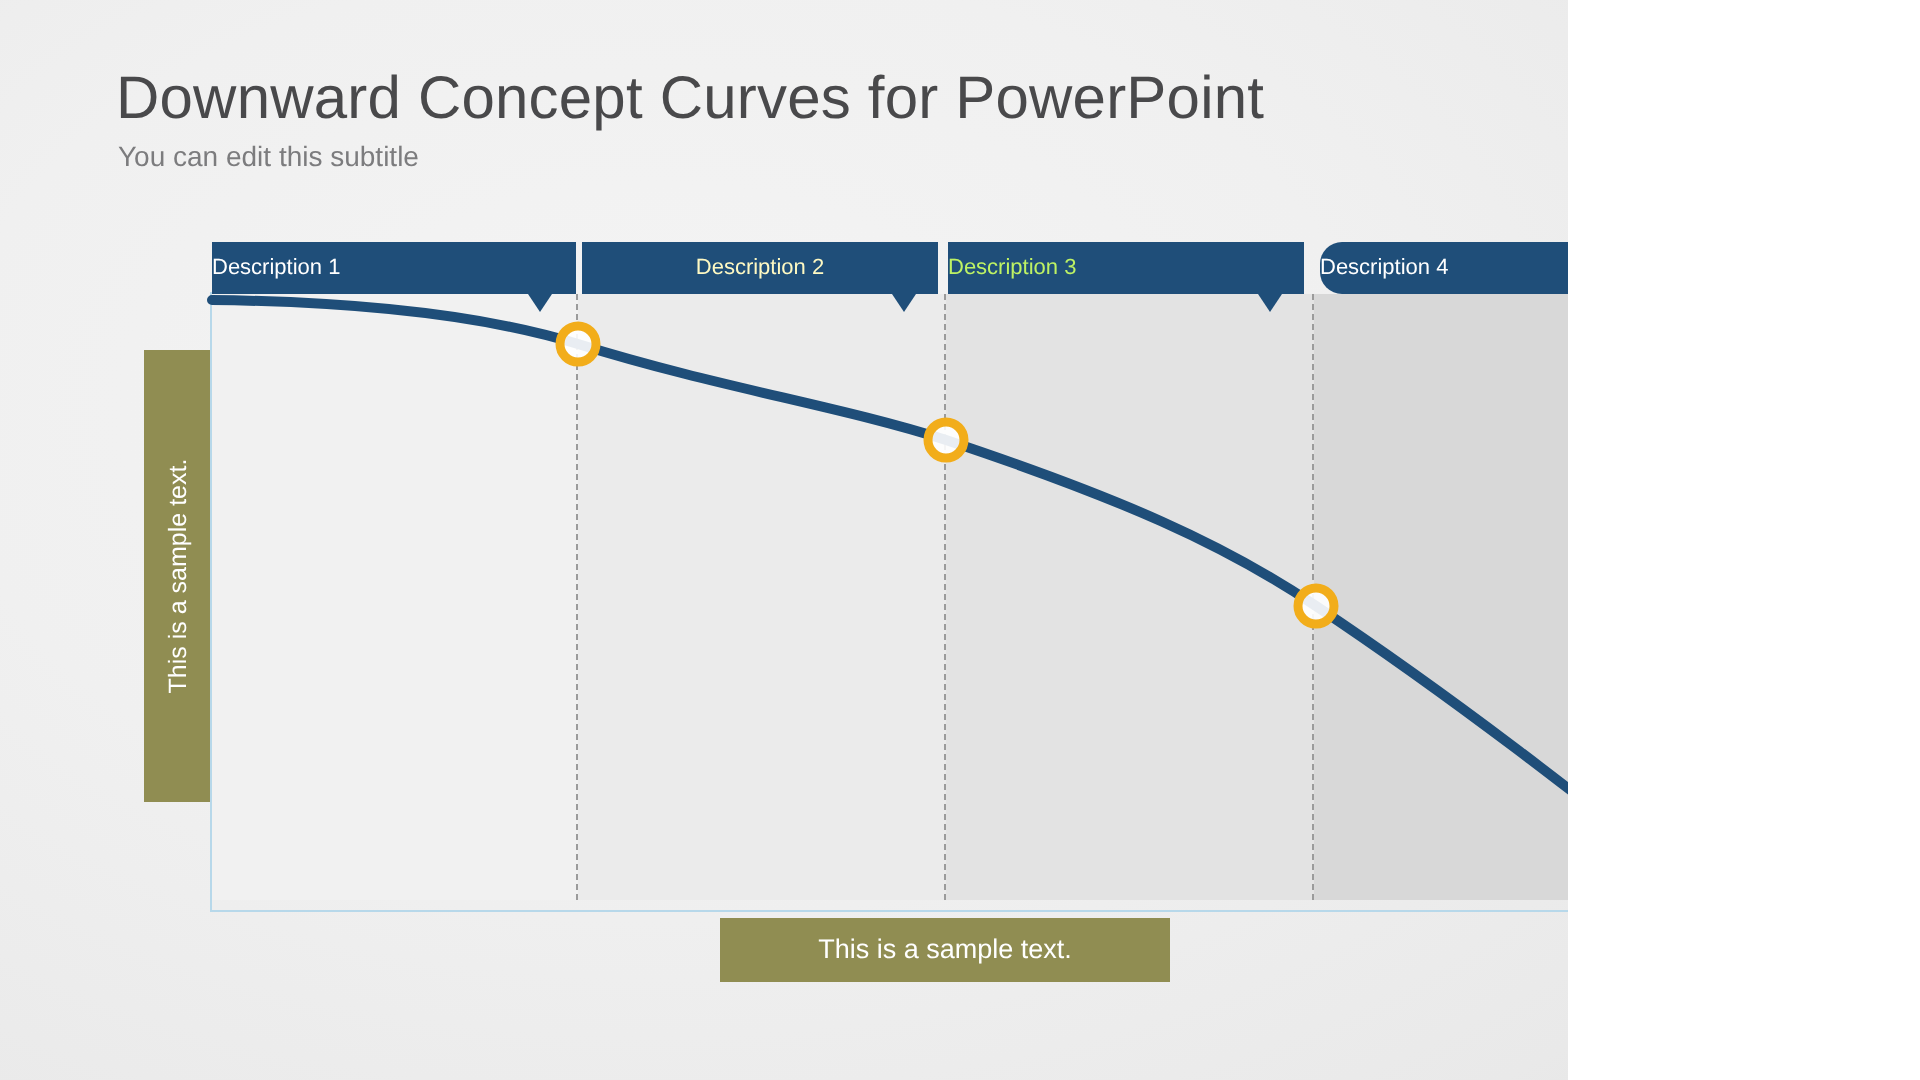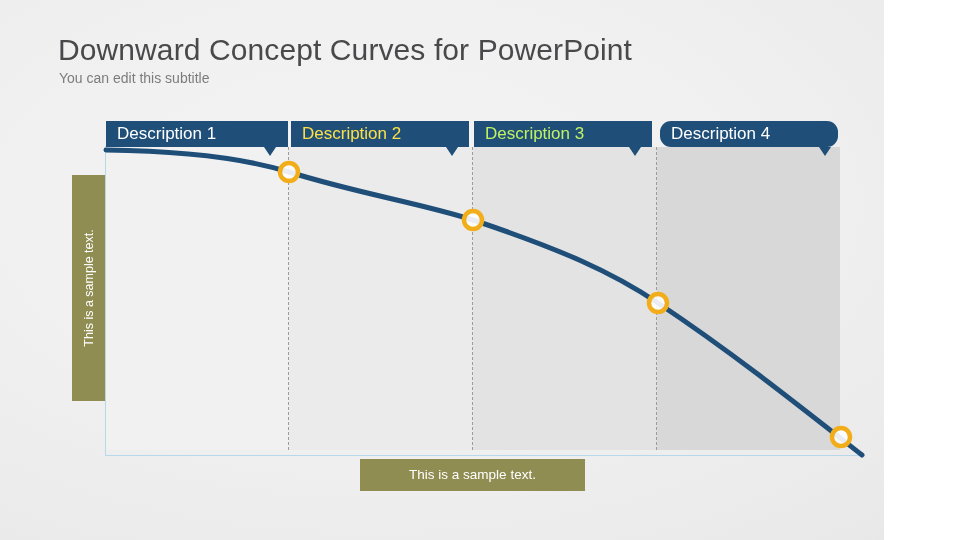--- a/index.html
+++ b/index.html
@@ -8,21 +8,21 @@
   }
   body {
     width: 960px;
     height: 540px;
     overflow: hidden;
     font-family: "Liberation Sans", sans-serif;
   }
 
   #slide {
     position: relative;
-    width: 884px;
+    width: 784px;
     height: 540px;
     background: radial-gradient(ellipse 120% 110% at 42% 38%, #f4f4f4 0%, #f0f0f0 38%, #e9e9e9 72%, #dedede 100%);
     overflow: hidden;
     text-decoration: underline;
   }
 
   
   #title {
     position: absolute;
     left: 58px;
@@ -77,23 +77,22 @@
     border-right: 1px dashed #9b9b9b;
   }
 
   
   .hdr {
     position: absolute;
     top: 121px;
     height: 26px;
     background: #1f4e79;
     color: #ffffff;
-    font-size: 17px;
+    font-size: 11px;
     line-height: 26px;
-    padding-left: 11px;
     box-sizing: border-box;
     white-space: nowrap;
     overflow: hidden;
   }
   .hdr-tail {
     position: absolute;
     top: 147px;
     width: 0;
     height: 0;
     border-left: 6.5px solid transparent;
@@ -163,21 +162,21 @@
         <div class="col-divider"></div>
       </div>
       <div class="col" style="width: 183px; background: rgb(216, 216, 216);"></div>
     </div>
 
   <div id="chart-frame"></div>
 
   <div id="headers-host">
       <div class="hdr" style="left: 106px; width: 182px; background: rgb(31, 78, 121); color: rgb(255, 255, 255);">Description 1</div>
       <div class="hdr-tail" style="left: 264px; border-top-color: rgb(31, 78, 121);"></div>
-      <div class="hdr" style="left: 291px; width: 178px; background: rgb(31, 78, 121); color: #fde047;">Description 2</div>
+      <div class="hdr" style="left: 291px; width: 178px; background: rgb(31, 78, 121); color: #fef9c3; text-align: center;">Description 2</div>
       <div class="hdr-tail" style="left: 446px; border-top-color: rgb(31, 78, 121);"></div>
       <div class="hdr" style="left: 474px; width: 178px; background: rgb(31, 78, 121); color: #bef264;">Description 3</div>
       <div class="hdr-tail" style="left: 629px; border-top-color: rgb(31, 78, 121);"></div>
       <div class="hdr" style="left: 660px; width: 178px; background: rgb(31, 78, 121); color: rgb(255, 255, 255); border-radius: 11px;">Description 4</div>
       <div class="hdr-tail" style="left: 819px; border-top-color: rgb(31, 78, 121);"></div>
     </div>
 
   <div id="vlabel">
     <span>This is a sample text.</span>
   </div>

